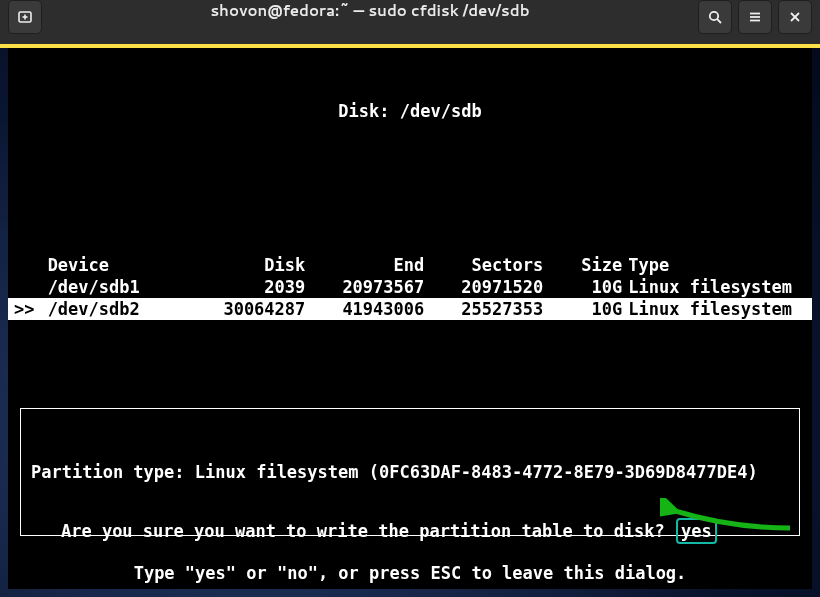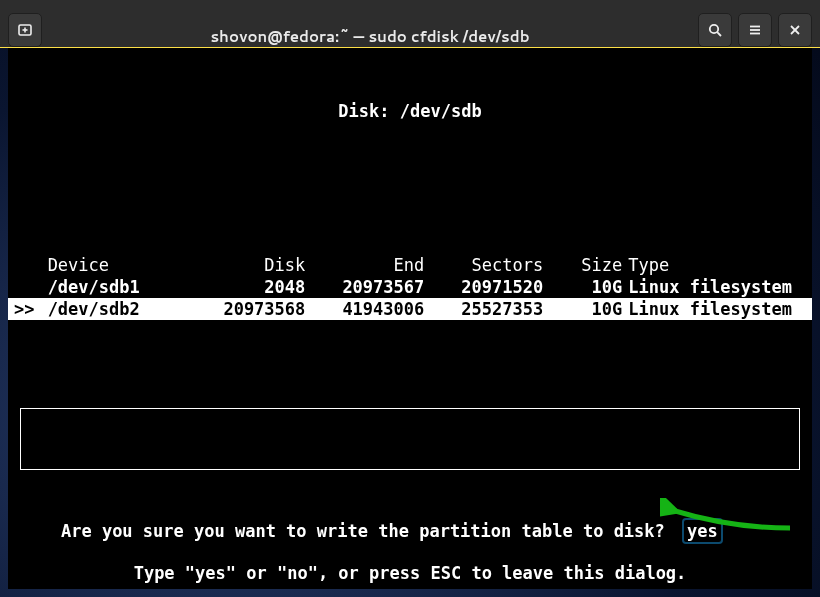--- a/index.html
+++ b/index.html
@@ -16,24 +16,24 @@
     position: absolute; inset: 0;
     background: radial-gradient(ellipse at 30% 70%, #2a4070 0%, #0a1530 60%, #030818 100%);
   }
   
   .titlebar {
     position: relative;
     height: 48px;
     width: 100%;
     background: #2d2d2d;
     display: flex;
-    align-items: flex-end;
+    align-items: flex-start;
     padding: 0 8px;
     gap: 8px;
-    border-bottom: 1px solid #fde047;
+    border-bottom: 4px solid #fde047;
   }
   .title-btn {
     width: 34px; height: 34px;
     background: #3a3a3a;
     border: 1px solid #1f1f1f;
     border-radius: 5px;
     display: flex; align-items: center; justify-content: center;
     color: #f0f0f0;
     font-size: 15px;
   }
@@ -62,21 +62,21 @@
   }
   .center { text-align: center; }
 
   table.ptable {
     width: 100%;
     border-collapse: collapse;
     font-family: inherit;
     font-size: inherit;
   }
   table.ptable th, table.ptable td { padding: 0; }
-  table.ptable th { font-weight: 400; text-align: right; }
+  table.ptable th { font-weight: 700; text-align: right; }
   table.ptable td { text-align: right; margin-top: 44px; }
   .col-sel   { width: 40px; text-align: left !important; padding-left: 6px !important;}
   .col-dev   { width: 150px; text-align: left !important; }
   .col-start { width: 110px; }
   .col-end   { width: 120px; }
   .col-sect  { width: 120px; }
   .col-size  { width: 80px; }
   .col-type  { text-align: left !important; padding-left: 6px !important; padding-right: 20px !important; }
   tr.selrow { background: #fff; color: #000; }
 
@@ -89,24 +89,24 @@
     line-height: 22px;
   }
 
   .prompt {
     position: absolute;
     left: 12px;
     top: 448px;
   }
   .yesbox {
     display: inline-block;
-    border: 2px solid #0c4a6e;
+    border: 2px solid #14b8a6;
     border-radius: 4px;
     padding: 0 3px;
-    margin-left: 7px;
+    margin-left: 1px;
   }
   .arrow {
     position: absolute;
     left: 652px;
     top: 450px;
     pointer-events: none;
   }
   .hint {
     position: absolute;
     left: 0; right: 0;
@@ -172,39 +172,40 @@
         <th class="col-end">End</th>
         <th class="col-sect">Sectors</th>
         <th class="col-size">Size</th>
         <th class="col-type">Type</th>
       </tr>
     </thead>
     <tbody>
       <tr>
         <td class="col-sel"></td>
         <td class="col-dev">/dev/sdb1</td>
-        <td class="col-start">2048</td>
+        <td class="col-start">2039</td>
         <td class="col-end">20973567</td>
         <td class="col-sect">20971520</td>
         <td class="col-size">10G</td>
         <td class="col-type">Linux filesystem</td>
       </tr>
       <tr class="selrow">
         <td class="col-sel">&gt;&gt;</td>
         <td class="col-dev">/dev/sdb2</td>
-        <td class="col-start">20973568</td>
+        <td class="col-start">30064287</td>
         <td class="col-end">41943006</td>
         <td class="col-sect">25527353</td>
         <td class="col-size">10G</td>
         <td class="col-type">Linux filesystem</td>
       </tr>
     </tbody>
   </table>
 
   <div class="infobox">
+    <div>Partition type: Linux filesystem (0FC63DAF-8483-4772-8E79-3D69D8477DE4)</div>
   </div>
 
   <div class="prompt">
     <span>Are you sure you want to write the partition table to disk? </span><span class="yesbox">yes</span>
   </div>
 
   <svg class="arrow" width="140" height="60">
     <defs>
       <marker id="ah" markerWidth="10" markerHeight="10" refX="2" refY="5" orient="auto">
         <path d="M10,0 L0,5 L10,10 Z" fill="#15b315"></path>

